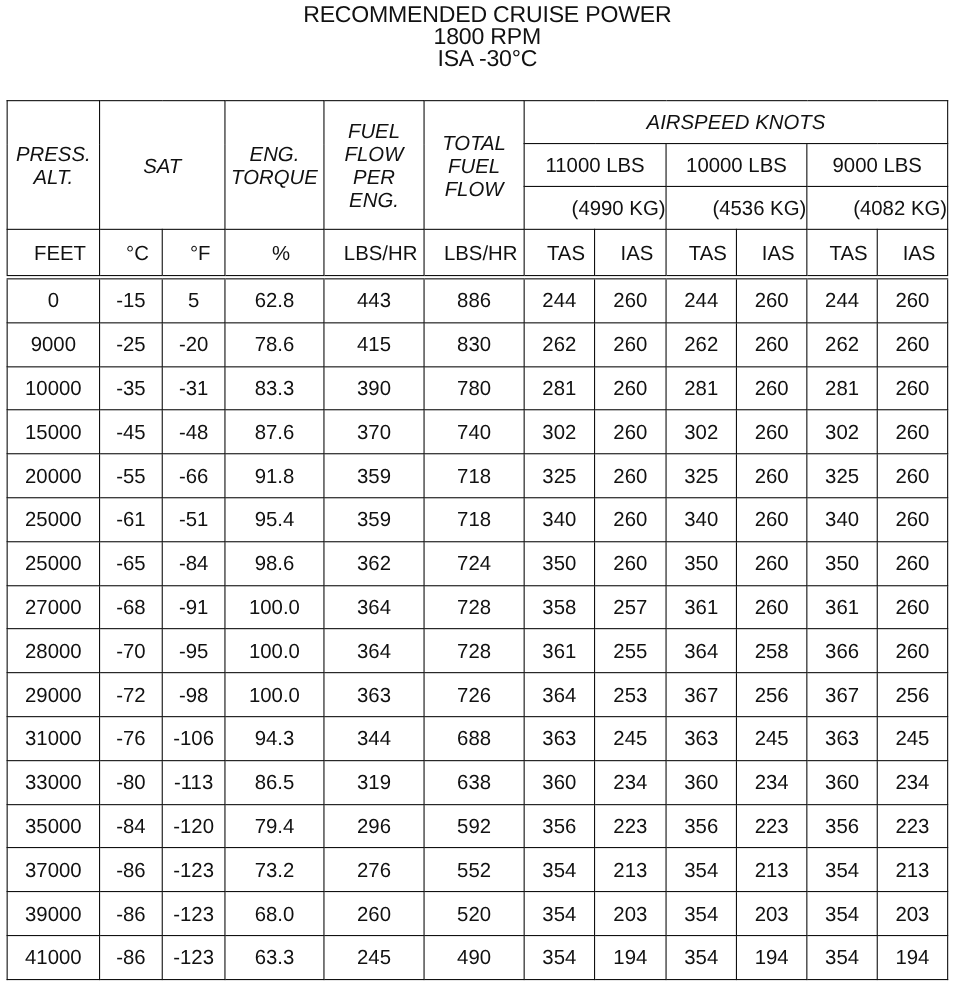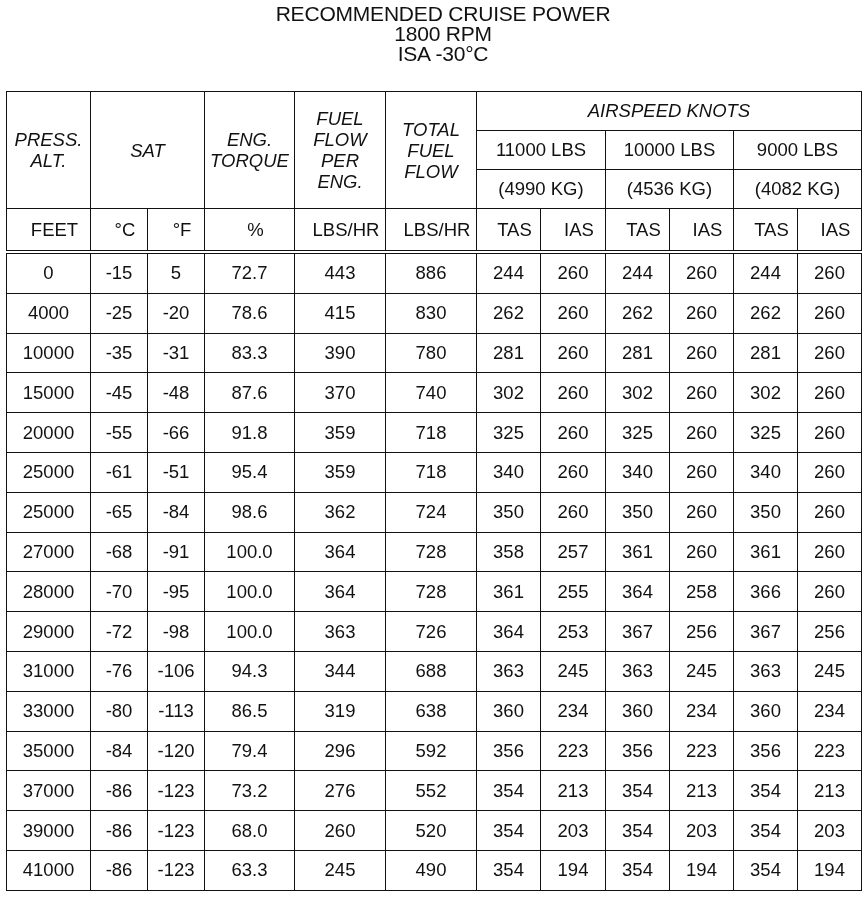--- a/index.html
+++ b/index.html
@@ -17,21 +17,21 @@
     border-collapse: collapse; table-layout: fixed;
     font-size: 18.5px;
   }
   table.cruise td, table.cruise th {
     border: 1.3px solid #111; padding: 0; text-align: center;
     font-weight: normal; vertical-align: middle; overflow: hidden; white-space: nowrap;
   }
   th.top { vertical-align: top; line-height: 21px; padding-top: 7px; }
   tr.h1 th { height: 38px; font-style: italic; }
   tr.h2 th { height: 38px; margin-top: 36px; }
-  tr.h3 th { height: 38px; }
+  tr.h3 th { height: 38px; text-align: right; }
   tr.units th { height: 41px; padding-left: 12px; }
   tr.units th { border-bottom: 4px double #111; }
   tbody td { height: 38.8px; }
 </style>
 </head>
 <body>
 
 <div class="title-block">
   <div>RECOMMENDED CRUISE POWER</div>
   <div>1800 RPM</div>
@@ -92,32 +92,32 @@
       <th>IAS</th>
       <th>TAS</th>
       <th>IAS</th>
     </tr>
   </thead>
   <tbody id="table-body">
       <tr>
         <td>0</td>
         <td>-15</td>
         <td>5</td>
-        <td>72.7</td>
+        <td>62.8</td>
         <td>443</td>
         <td>886</td>
         <td>244</td>
         <td>260</td>
         <td>244</td>
         <td>260</td>
         <td>244</td>
         <td>260</td>
       </tr>
       <tr>
-        <td>4000</td>
+        <td>9000</td>
         <td>-25</td>
         <td>-20</td>
         <td>78.6</td>
         <td>415</td>
         <td>830</td>
         <td>262</td>
         <td>260</td>
         <td>262</td>
         <td>260</td>
         <td>262</td>

